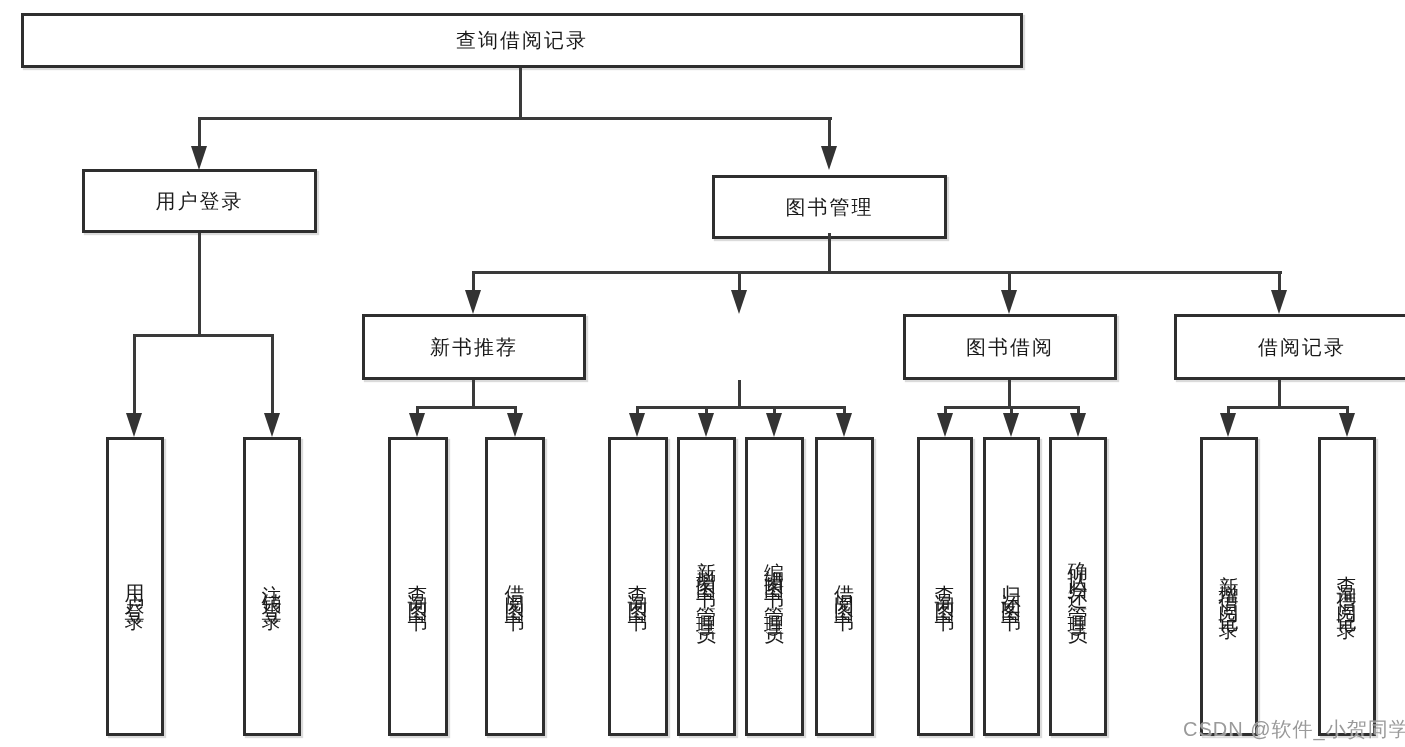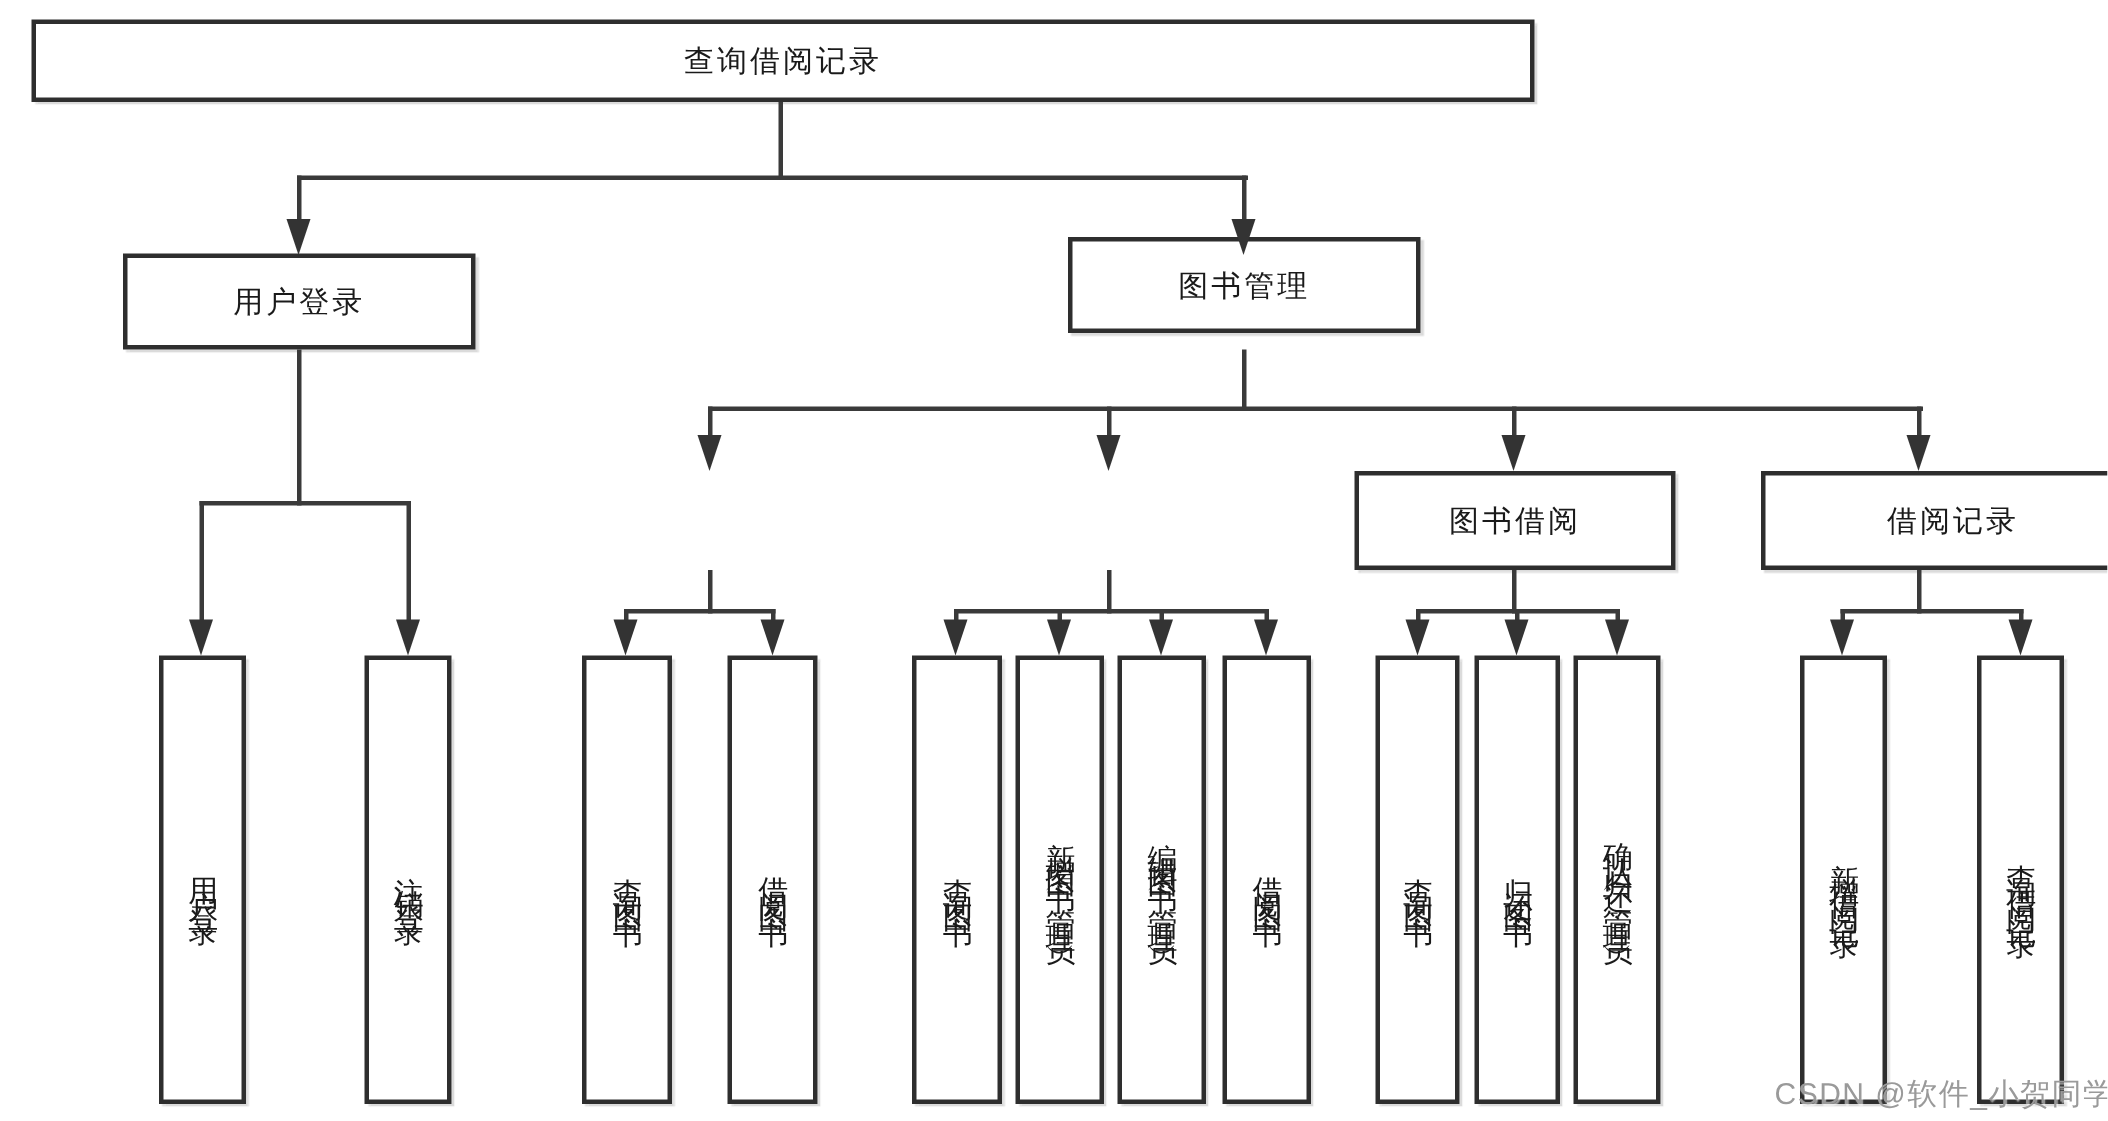--- a/index.html
+++ b/index.html
@@ -35,24 +35,27 @@
 
 <div class="canvas">
 
   <div class="node" style="left:21px;top:13px;width:1002px;height:55px;">
     <span class="lbl">查询借阅记录</span>
   </div>
 
   <div class="node" style="left:82px;top:169px;width:235px;height:64px;">
     <span class="lbl">用户登录</span>
   </div>
-  <div class="node" style="left:712px;top:158px;width:235px;height:64px;">
+  <div class="node" style="left:712px;top:175px;width:235px;height:64px;">
     <span class="lbl">图书管理</span>
   </div>
 
+  <div class="node" style="left:362px;top:314px;width:224px;height:66px;">
+    <span class="lbl">新书推荐</span>
+  </div>
   <div class="node" style="left:903px;top:314px;width:214px;height:66px;">
     <span class="lbl">图书借阅</span>
   </div>
   <div class="node" style="left:1174px;top:314px;width:256px;height:66px;">
     <span class="lbl">借阅记录</span>
   </div>
 
   <div class="node leaf" style="left:106px;top:437px;width:58px;height:299px;">
     <span class="lbl">用户登录</span>
   </div>

